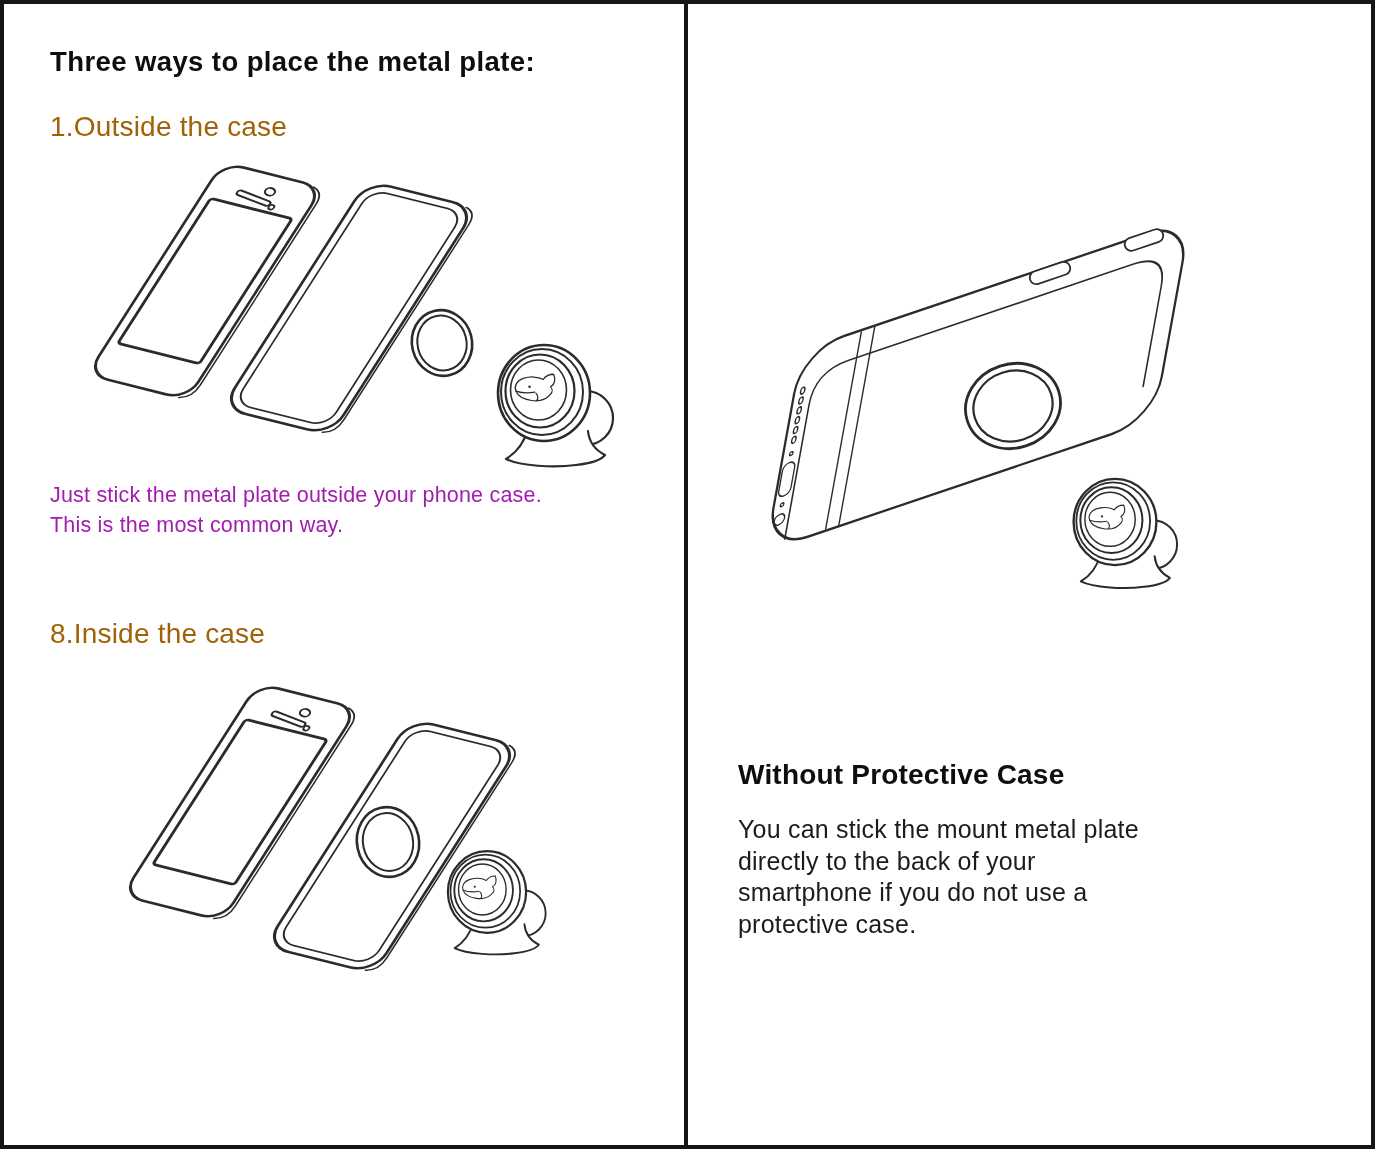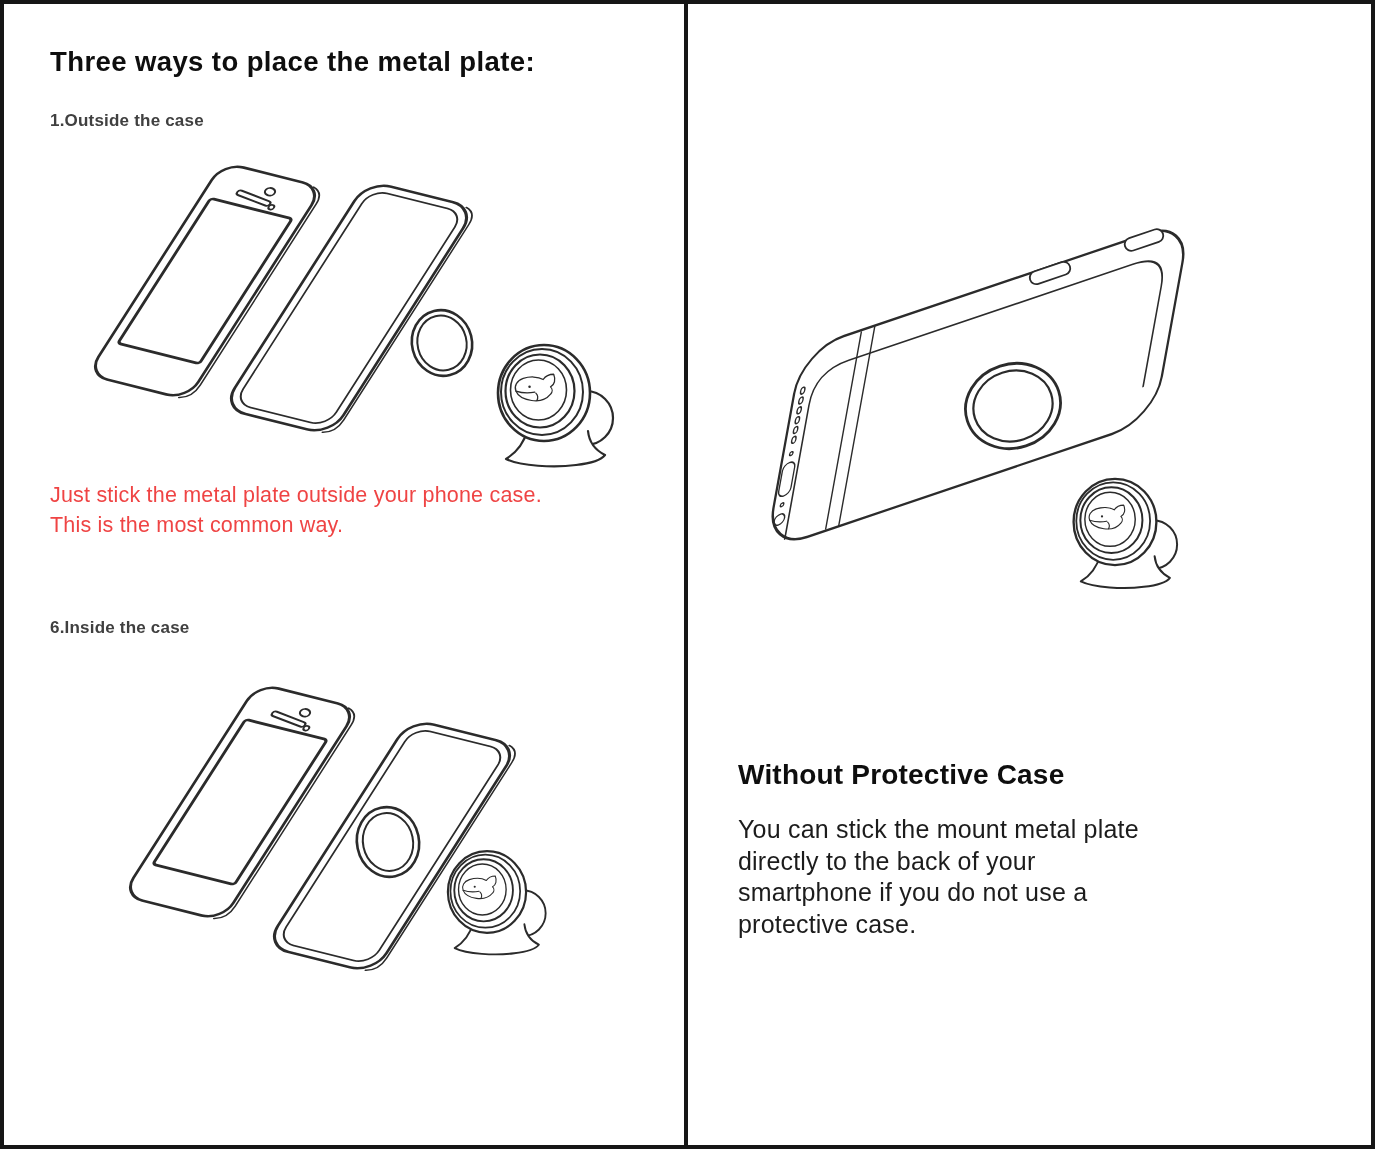--- a/index.html
+++ b/index.html
@@ -21,30 +21,30 @@
 
   .abs { position: absolute; }
 
   .title {
     left: 46px; top: 42px;
     font-size: 27.5px; font-weight: 700; letter-spacing: 0.4px;
     color: #0e0e0e;
   }
   .sec-heading {
     left: 46px;
-    font-size: 17px; font-weight: 700; letter-spacing: 0.2px;
-    color: #404040;
+    font-size: 28px; font-weight: 400; letter-spacing: 0.2px;
+    color: #a16207;
   }
   .s1 { top: 107px; }
   .s2 { top: 614px; }
 
   .body-text {
     left: 46px;
     font-size: 21.5px; line-height: 30px; letter-spacing: 0.2px;
-    color: #ef4444;
+    color: #a21caf;
     white-space: pre-line;
   }
   .b1 { top: 476px; }
   .b2 { top: 1006px; }
 
   .r-heading {
     left: 46px; top: 755px;
     font-size: 28px; font-weight: 700; letter-spacing: 0.2px;
     color: #0e0e0e;
   }
@@ -117,21 +117,21 @@
         <ellipse rx="24.5" ry="27.5" stroke-width="2"></ellipse>
       </g>
       <g>
         <use href="#g-mount" transform="translate(469,243)"></use>
       </g>
     </svg>
 
     <p class="abs body-text b1">Just stick the metal plate outside your phone case.
 This is the most common way.</p>
 
-    <h2 class="abs sec-heading s2">6.Inside the case</h2>
+    <h2 class="abs sec-heading s2">8.Inside the case</h2>
 
     <svg class="illus i2" width="520" height="345" viewBox="0 0 520 345">
       <g>
         <use href="#g-phone" transform="matrix(0.97,0.243,-0.539,0.842,145,146)"></use>
       </g>
       <g>
         <use href="#g-case" transform="matrix(0.97,0.243,-0.539,0.842,297,190)"></use>
       </g>
       <g transform="translate(293,186) rotate(-12)" fill="none" stroke="#2b2b2b">
         <ellipse rx="31" ry="35" stroke-width="2.6" fill="#ffffff"></ellipse>

